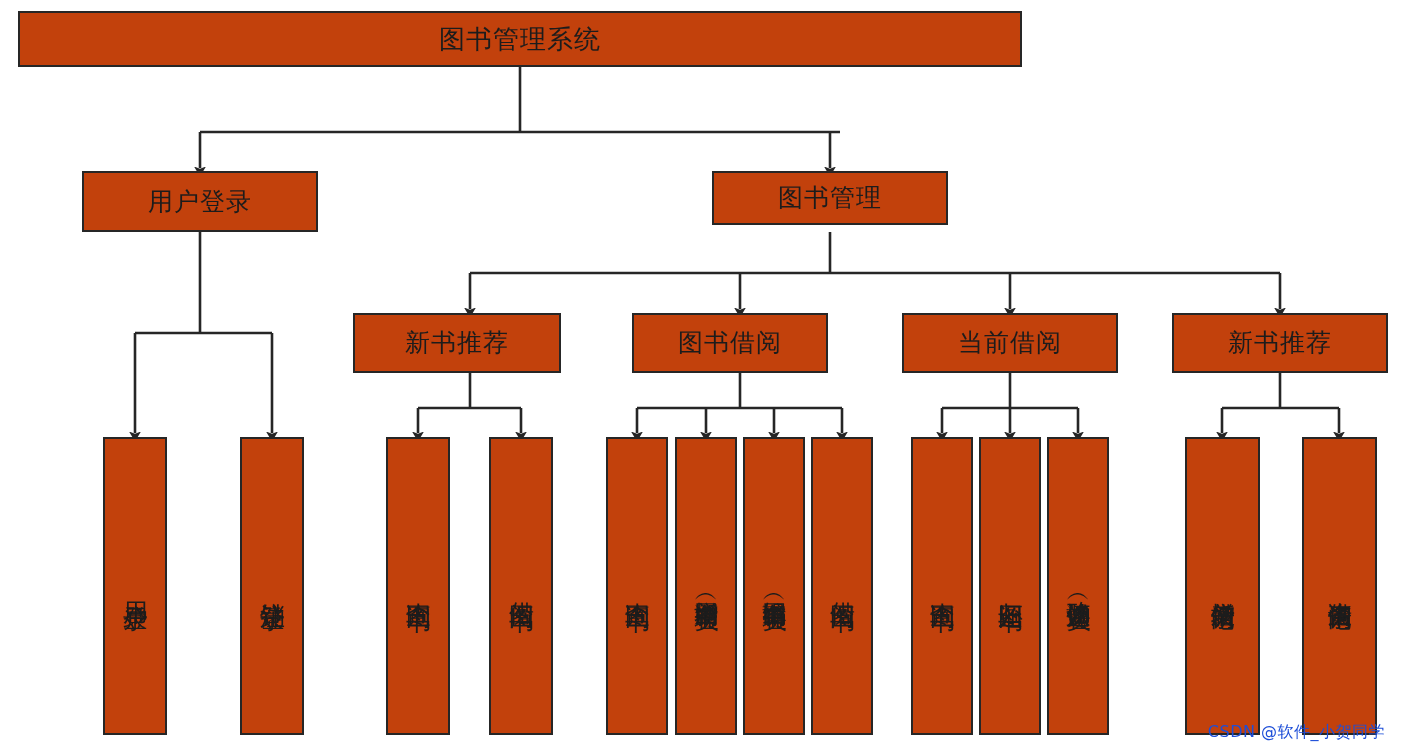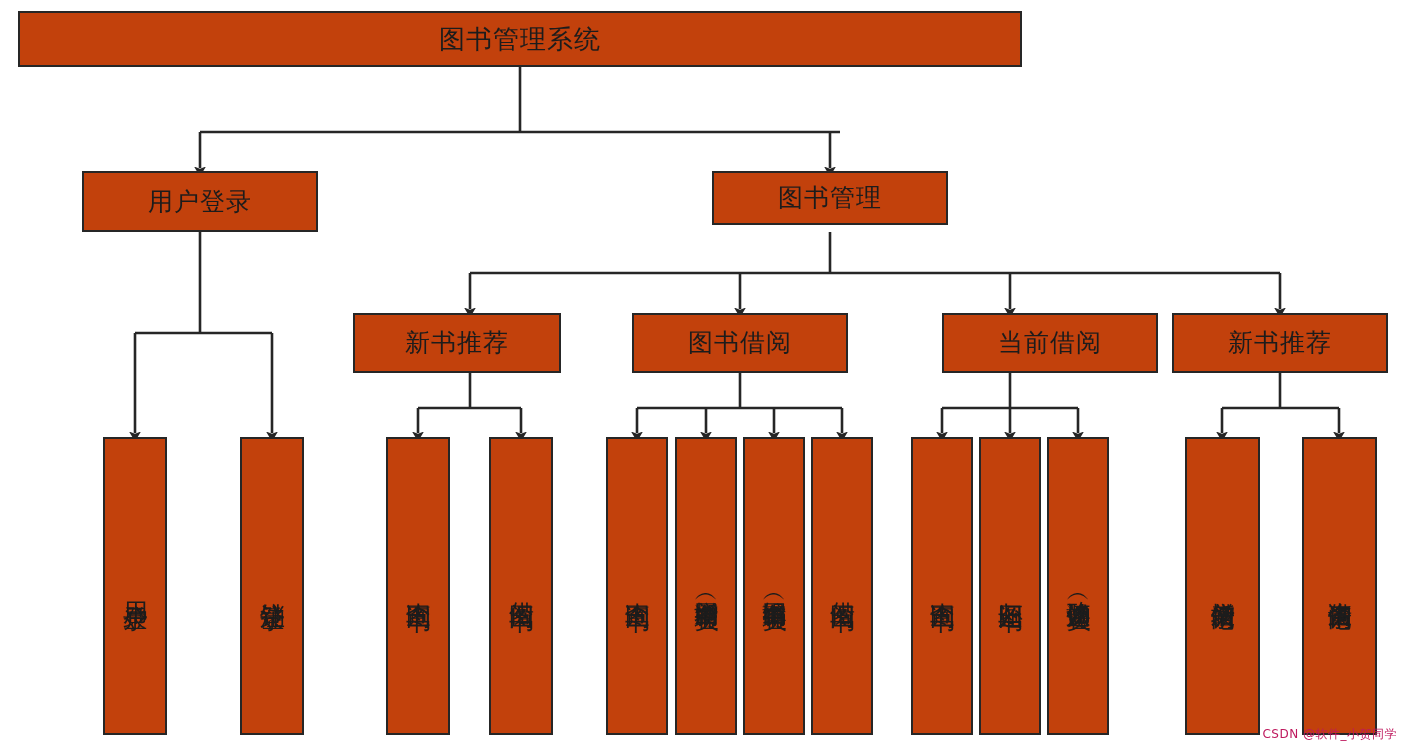--- a/index.html
+++ b/index.html
@@ -57,24 +57,24 @@
     letter-spacing: 2px;
     white-space: nowrap;
     max-height: 290px;
   }
   .node.v.small .vtext {
     font-size: 24px;
     letter-spacing: 1px;
   }
   .watermark {
     position: absolute;
-    right: 8px;
+    right: 20px;
     bottom: 4px;
-    font-size: 12px;
-    color: #be185d;
+    font-size: 16px;
+    color: #1d4ed8;
     letter-spacing: 0.5px;
     white-space: nowrap;
     z-index: 3;
   }
 </style>
 </head>
 <body>
 
 <div id="canvas">
 
@@ -128,22 +128,22 @@
       <path d="M1339,408 L1339,433" marker-end="url(#arrow)"></path>
     </g>
   </svg>
 
   <div class="node h root" style="left:18px; top:11px; width:1004px; height:56px;">图书管理系统</div>
 
   <div class="node h" style="left:82px; top:171px; width:236px; height:61px;">用户登录</div>
   <div class="node h" style="left:712px; top:171px; width:236px; height:54px;">图书管理</div>
 
   <div class="node h" style="left:353px; top:313px; width:208px; height:60px;">新书推荐</div>
-  <div class="node h" style="left:632px; top:313px; width:216px; height:60px;text-align:center;">图书借阅</div>
-  <div class="node h" style="left:942px; top:313px; width:216px; height:60px;">当前借阅</div>
+  <div class="node h" style="left:632px; top:313px; width:196px; height:60px;text-align:center;">图书借阅</div>
+  <div class="node h" style="left:902px; top:313px; width:216px; height:60px;">当前借阅</div>
   <div class="node h" style="left:1172px; top:313px; width:216px; height:60px;">新书推荐</div>
 
   <div class="node v" style="left:103px; top:437px; width:64px; height:298px;">
     <span class="vtext">用户登录</span>
   </div>
   <div class="node v" style="left:240px; top:437px; width:64px; height:298px;">
     <span class="vtext">注销登录</span>
   </div>
 
   <div class="node v" style="left:386px; top:437px; width:64px; height:298px;">

